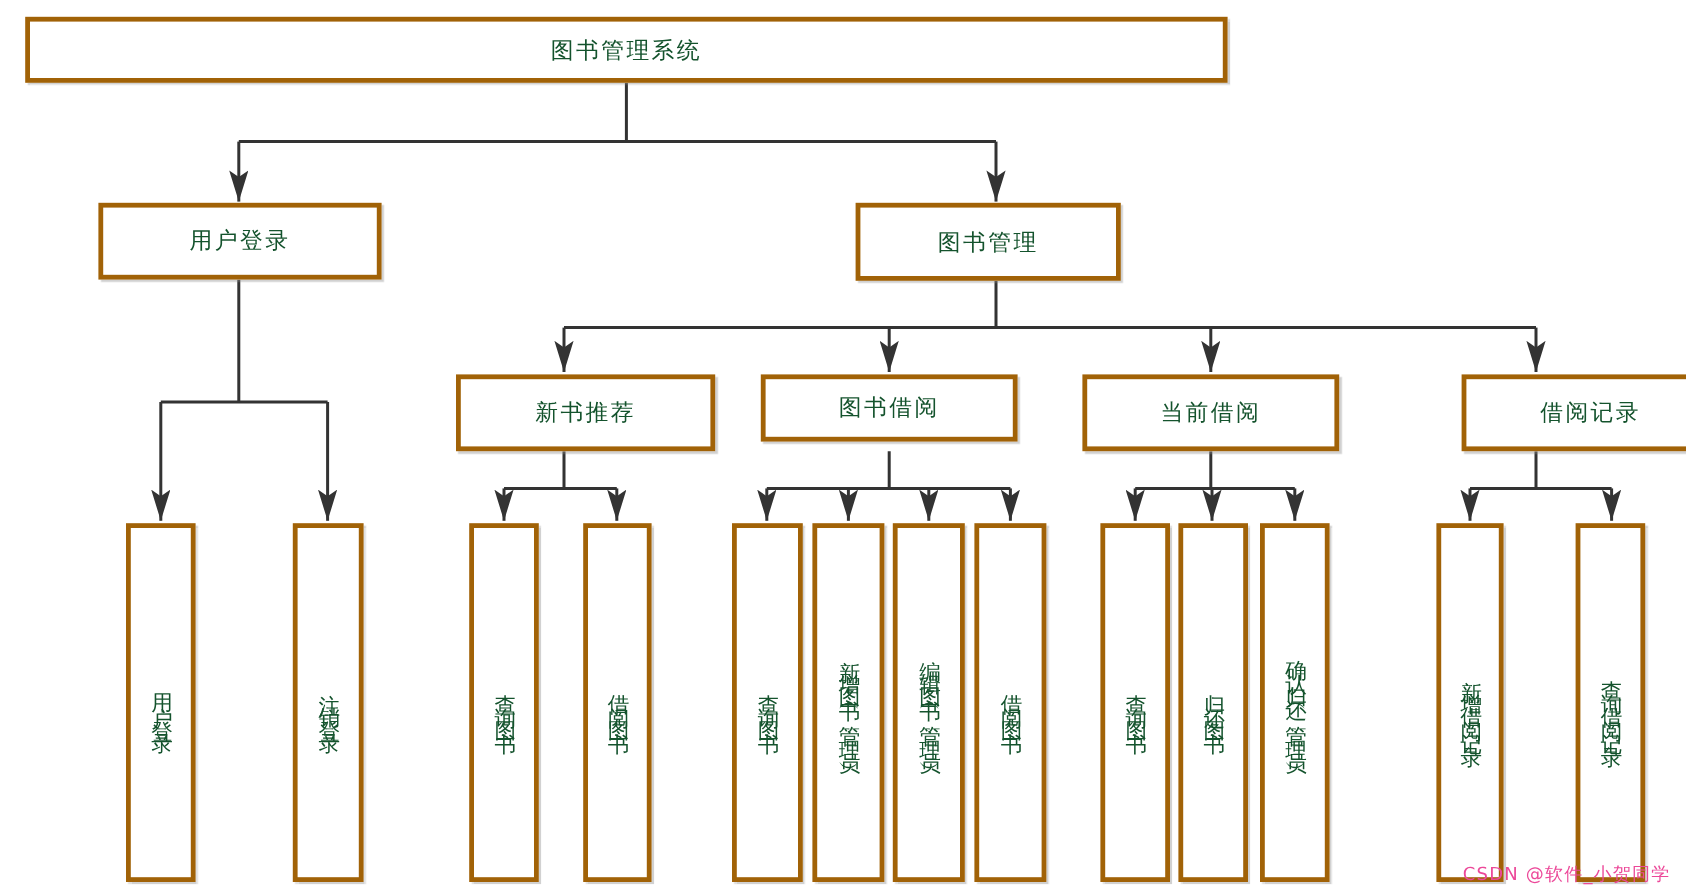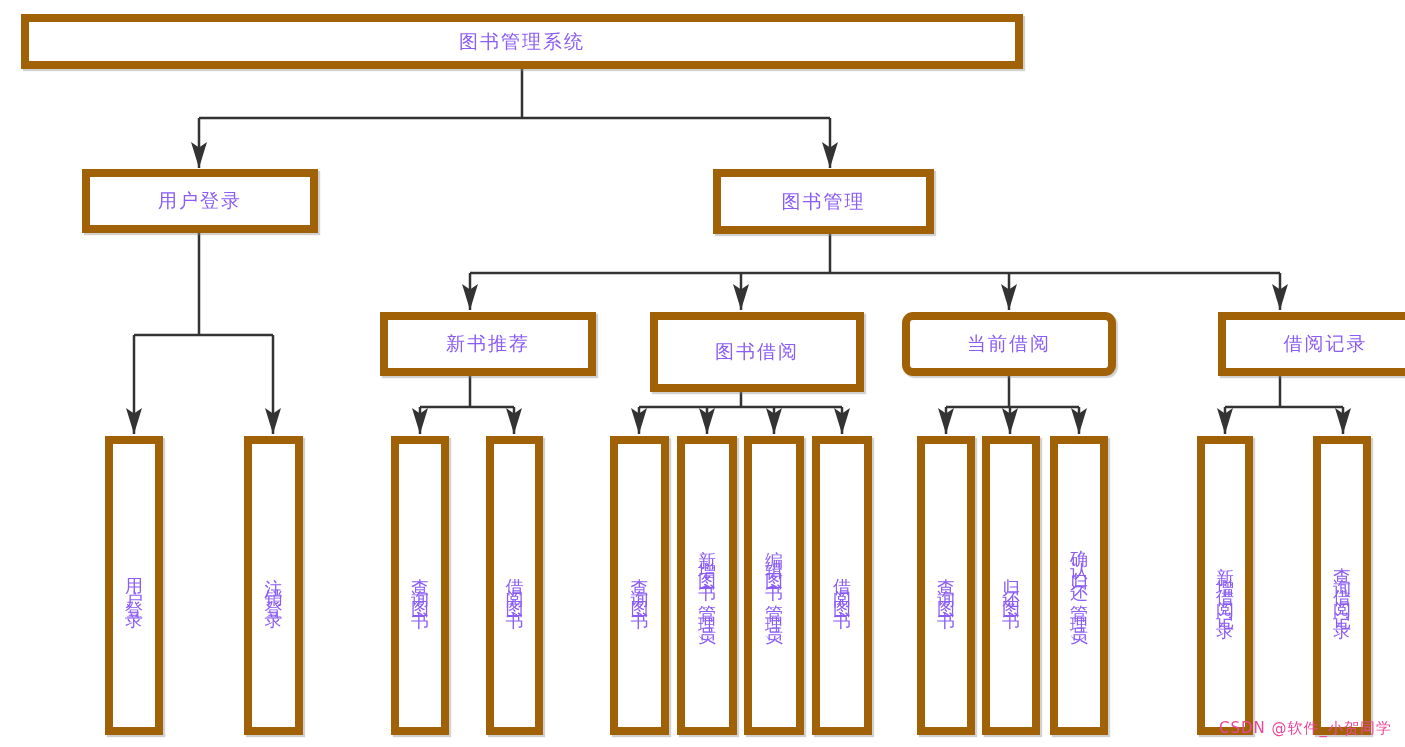--- a/index.html
+++ b/index.html
@@ -8,24 +8,24 @@
     position:relative;
     width:1405px;height:747px;
     background:#ffffff;
     overflow:hidden;
   }
   svg.wires{position:absolute;left:0;top:0;z-index:1;}
   .node{
     position:absolute;
     box-sizing:border-box;
     background:#ffffff;
-    border:8px solid #a16207;
+    border:4px solid #a16207;
     box-shadow:2px 2px 1px rgba(140,140,140,0.4);
     display:flex;align-items:center;justify-content:center;
-    color:#8b5cf6;
+    color:#14532d;
     z-index:2;
   }
   .node.h{
     font-size:19px;
     letter-spacing:2px;
     white-space:nowrap;
   }
   .node.v{
     font-size:18px;
   }
@@ -105,22 +105,22 @@
       <path d="M1343 407 V434" marker-end="url(#arr)"></path>
     </g>
   </svg>
 
   <div class="node h" style="left:21px;top:14px;width:1002px;height:55px;">图书管理系统</div>
 
   <div class="node h" style="left:82px;top:169px;width:236px;height:64px;">用户登录</div>
   <div class="node h" style="left:713px;top:169px;width:221px;height:65px;">图书管理</div>
 
   <div class="node h" style="left:368px;top:312px;width:216px;height:64px;margin-left:12px;">新书推荐</div>
-  <div class="node h" style="left:634px;top:312px;width:214px;height:80px;margin-left:16px;">图书借阅</div>
-  <div class="node h" style="left:902px;top:312px;width:214px;height:64px;border-radius:11px;">当前借阅</div>
+  <div class="node h" style="left:634px;top:312px;width:214px;height:56px;">图书借阅</div>
+  <div class="node h" style="left:902px;top:312px;width:214px;height:64px;">当前借阅</div>
   <div class="node h" style="left:1172px;top:312px;width:215px;height:64px;margin-left:46px;">借阅记录</div>
 
   <div class="node v" style="left:105px;top:436px;width:58px;height:299px;">
     <span class="vtext">用户登录</span>
   </div>
   <div class="node v" style="left:244px;top:436px;width:59px;height:299px;">
     <span class="vtext">注销登录</span>
   </div>
 
   <div class="node v" style="left:391px;top:436px;width:58px;height:299px;">

